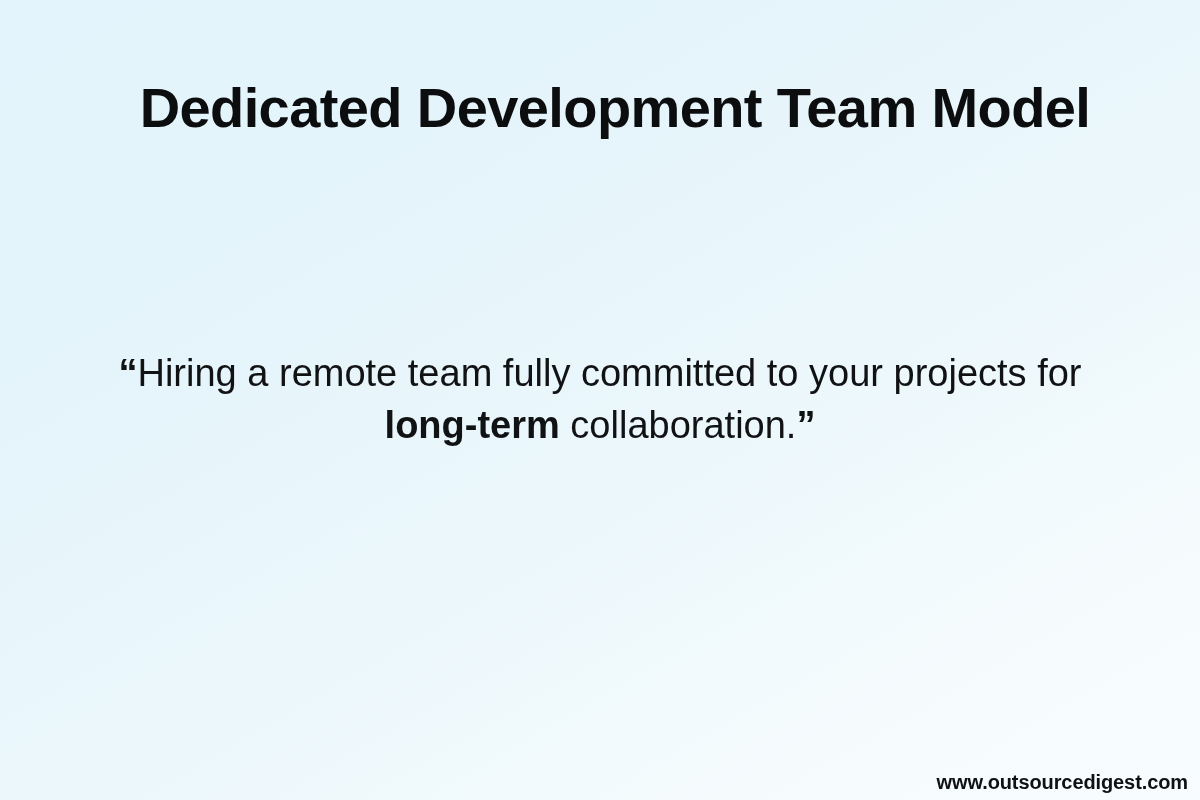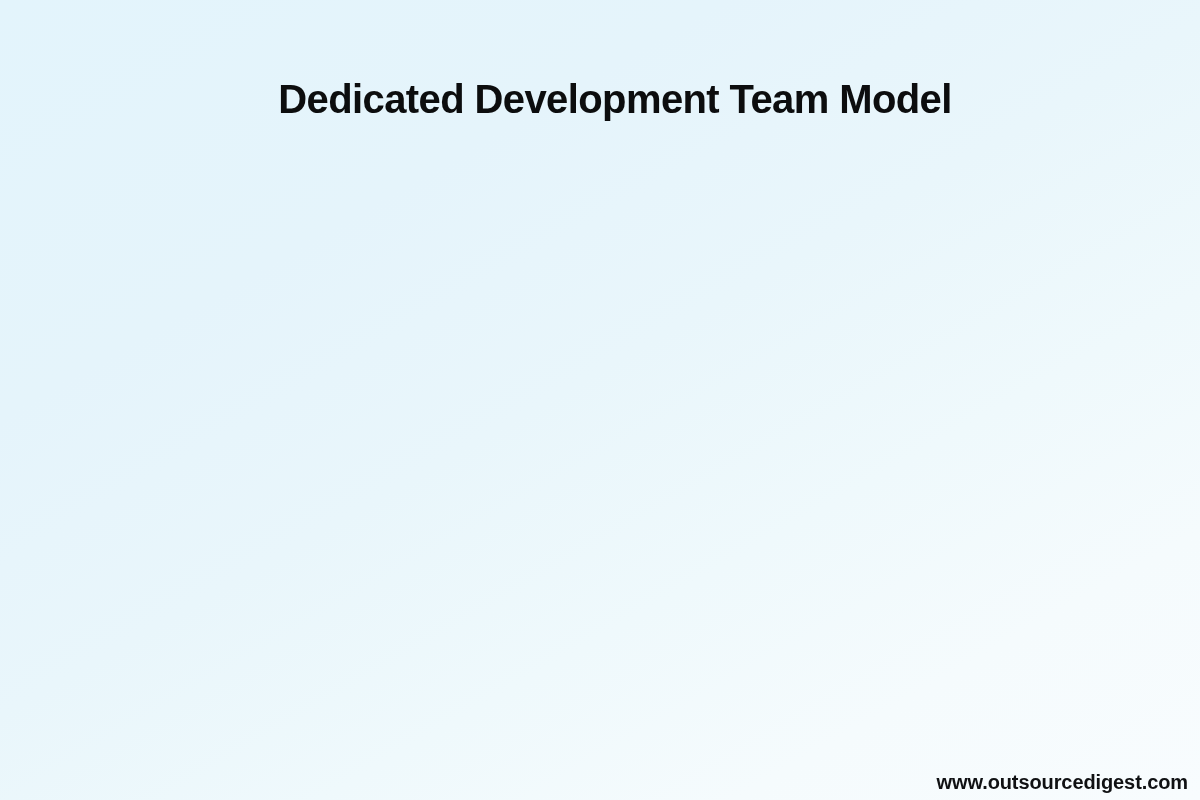--- a/index.html
+++ b/index.html
@@ -31,21 +31,21 @@
   .title-block {
     position: absolute;
     top: 78px;
     left: 0;
     width: 1200px;
     text-align: center;
   }
   .slide-title {
     margin: 0;
     font-family: "Liberation Sans", sans-serif;
-    font-size: 40px;
+    font-size: 56px;
     font-weight: 700;
     letter-spacing: -0.6px;
     line-height: 1.08;
     color: #0c0d0e;
     white-space: nowrap;
     padding-left: 30px;
   }
   .quote-block {
     position: absolute;
     top: 348px;
@@ -85,18 +85,22 @@
 </style>
 </head>
 <body>
 
 <div class="slide">
 
   <div class="title-block">
     <h1 class="slide-title">Dedicated Development Team Model</h1>
   </div>
 
+  <div class="quote-block">
+    <p class="quote-line"><span class="quote-mark">“</span><span>Hiring a remote team fully committed to your projects for</span></p>
+    <p class="quote-line"><span class="quote-strong">long-term</span><span> collaboration.</span><span class="quote-mark">”</span></p>
+  </div>
 
   <div class="footer">
     <span class="footer-url">www.outsourcedigest.com</span>
   </div>
 
 </div>
 
 </body></html>

